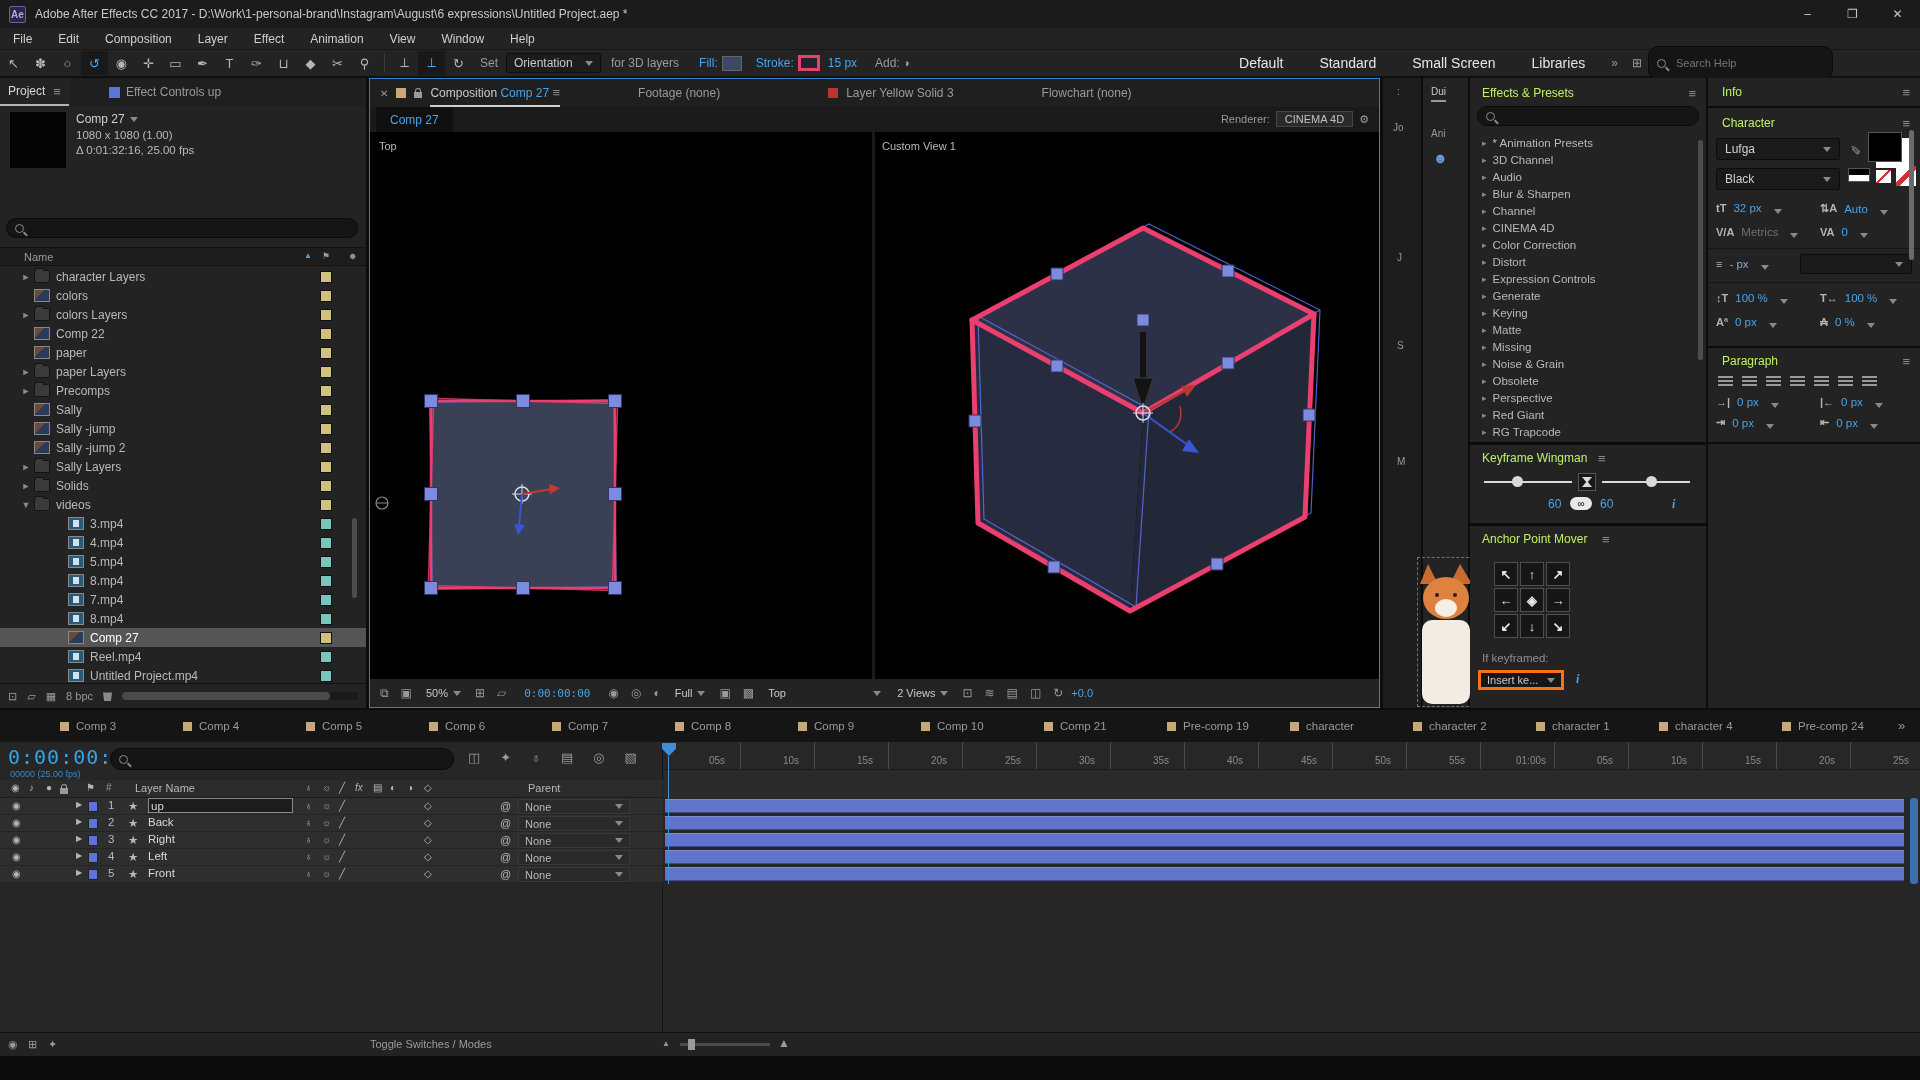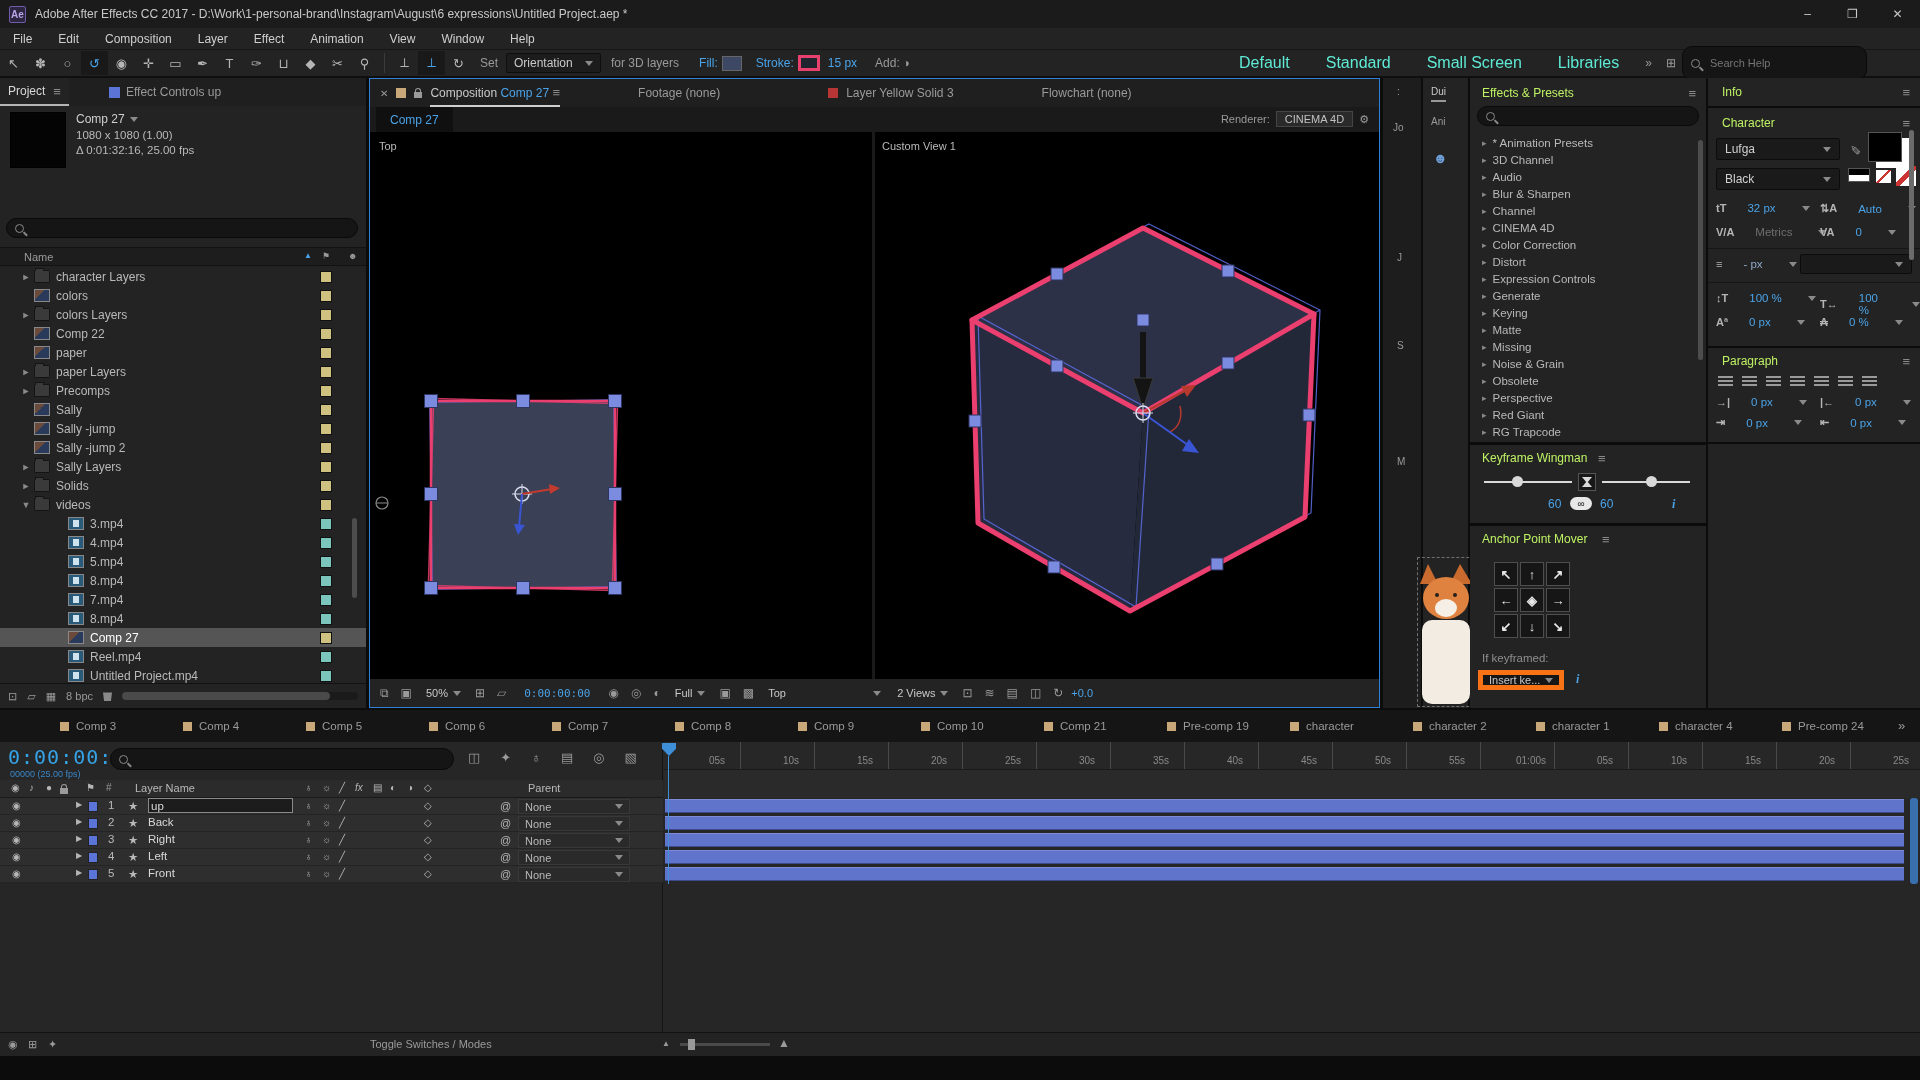--- a/index.html
+++ b/index.html
@@ -28,21 +28,21 @@
   #menubar{left:0;top:28px;width:1920px;height:22px;background:#232323;display:flex;align-items:center;gap:0;border-bottom:1px solid #161616;}
   .menu-item{padding:0 13px;font-size:12px;color:#cfcfcf;}
   
   #toolbar{left:0;top:50px;width:1920px;height:28px;background:#232323;border-bottom:2px solid #0f0f0f;display:flex;align-items:center;font-size:12px;}
   .tool{width:27px;height:24px;display:flex;align-items:center;justify-content:center;color:#b5b5b5;font-size:13px;}
   .tool.active{background:#191919;color:#4aa3e8;}
   .tb-sep{width:1px;height:20px;background:#3a3a3a;margin:0 6px;}
   .dd{background:#1c1c1c;border:1px solid #0e0e0e;border-radius:2px;height:20px;display:inline-flex;align-items:center;padding:0 7px;color:#c9c9c9;}
   .swatch-fill{width:20px;height:15px;background:#3d4964;border:1px solid #666;}
   .swatch-stroke{width:22px;height:16px;background:#20242f;border:3px solid #e8416e;}
-  .ws-label{color:#5eead4;margin:0 18px;font-size:16px;}
+  .ws-label{color:#e5e5e5;margin:0 18px;font-size:14px;}
   
   #project{left:0;top:78px;width:366px;height:630px;}
   .tabbar{position:absolute;left:0;top:0;right:0;height:28px;background:#1f1f1f;display:flex;align-items:center;font-size:12px;}
   .ptab-active{color:#d8d8d8;border-bottom:2px solid #b5b5b5;height:28px;display:flex;align-items:center;padding:0 8px;gap:8px;background:#232323;}
   .ptab{color:#9a9a9a;display:flex;align-items:center;padding:0 10px;gap:6px;}
   .p-row{height:19px;display:flex;align-items:center;font-size:12px;position:relative;padding-left:18px;}
   .p-row.sel{background:#555;color:#fff;}
   .p-exp{width:16px;color:#8a8a8a;font-size:9px;text-align:center;}
   .p-ic{width:16px;height:13px;margin-right:6px;flex:0 0 auto;}
   .p-ic.folder{background:#3a3a3a;border:1px solid #141414;border-radius:1px;position:relative;}
@@ -82,21 +82,21 @@
   .hourglass::after{content:"";width:0;height:0;border-left:5px solid transparent;border-right:5px solid transparent;border-bottom:6px solid #d9d9d9;position:absolute;bottom:3px;}
   
   #anchor-mover{left:1470px;top:526px;width:236px;height:182px;}
   #arrow-grid{position:absolute;left:24px;top:36px;display:grid;grid-template-columns:repeat(3,24px);grid-template-rows:repeat(3,24px);gap:2px;}
   .ag-cell{background:#161616;border:1px solid #4e4e4e;display:flex;align-items:center;justify-content:center;color:#e8e8e8;font-size:13px;font-weight:bold;}
   
   #info-panel{left:1708px;top:78px;width:212px;height:28px;}
   #character{left:1708px;top:108px;width:212px;height:238px;}
   #paragraph{left:1708px;top:348px;width:212px;height:94px;}
   #right-fill{left:1708px;top:444px;width:212px;height:264px;background:#232323;}
-  .ch-row{position:absolute;display:flex;align-items:center;font-size:11.5px;gap:21px;}
+  .ch-row{position:absolute;display:flex;align-items:flex-end;font-size:11.5px;gap:7px;}
   .ch-ic{color:#b5b5b5;font-size:11px;font-weight:bold;}
   .ch-dd{background:#1a1a1a;border:1px solid #0c0c0c;border-radius:2px;height:22px;display:flex;align-items:center;padding:0 8px;color:#d0d0d0;font-size:12px;}
   .p-align{width:15px;height:12px;background:repeating-linear-gradient(#9a9a9a 0 2px,transparent 2px 4px);}
   
   #comptabs{left:0;top:710px;width:1920px;height:32px;background:#151515;display:flex;align-items:center;padding-left:60px;}
   .ctab{width:123px;display:flex;align-items:center;gap:7px;font-size:11.5px;color:#9a9a9a;}
   .ctab-ic{width:9px;height:9px;background:#c8a879;flex:0 0 auto;}
   
   #timeline{left:0;top:742px;width:1920px;height:314px;background:#262626;}
   #tl-left{position:absolute;left:0;top:0;width:663px;height:314px;background:#262626;border-right:1px solid #141414;}
@@ -518,21 +518,21 @@
 
   <div id="strip1" class="abs">
     <span class="strip-txt" style="left:14px;top:8px">:</span>
     <span class="strip-txt" style="left:10px;top:44px">Jo</span>
     <span class="strip-txt" style="left:14px;top:174px">J</span>
     <span class="strip-txt" style="left:14px;top:262px">S</span>
     <span class="strip-txt" style="left:14px;top:378px">M</span>
   </div>
   <div id="strip2" class="abs">
     <span class="strip-txt" style="left:8px;top:8px;color:#c9c9c9;border-bottom:2px solid #999;padding-bottom:3px">Dui</span>
-    <span class="strip-txt" style="left:8px;top:38px">Ani</span>
+    <span class="strip-txt" style="left:8px;top:50px">Ani</span>
     <span class="strip-txt" style="left:10px;top:72px;color:#6f9fd8;font-size:14px">☻</span>
   </div>
 
   <div class="abs" style="left:1417px;top:557px;width:62px;height:150px;border:1px dashed #6f6f6f">
     <svg width="60" height="148">
       <polygon points="10,6 20,26 2,26" fill="#c96a2e"></polygon>
       <polygon points="42,6 54,26 32,26" fill="#c96a2e"></polygon>
       <ellipse cx="28" cy="40" rx="23" ry="21" fill="#e0823f"></ellipse>
       <ellipse cx="28" cy="50" rx="11" ry="9" fill="#f5efe6"></ellipse>
       <circle cx="19" cy="37" r="2" fill="#26201c"></circle>
@@ -595,21 +595,21 @@
         <div class="ag-cell">↑</div>
         <div class="ag-cell">↗</div>
         <div class="ag-cell">←</div>
         <div class="ag-cell">◈</div>
         <div class="ag-cell">→</div>
         <div class="ag-cell">↙</div>
         <div class="ag-cell">↓</div>
         <div class="ag-cell">↘</div>
       </div>
     <div class="abs" style="left:12px;top:126px;font-size:11.5px;color:#8f8f8f">If keyframed:</div>
-    <div class="abs" style="left:8px;top:144px;width:86px;height:20px;background:#161616;border:5px solid #f97316;display:flex;align-items:center;padding:0 6px;font-size:11px;color:#c9c9c9">
+    <div class="abs" style="left:8px;top:144px;width:86px;height:20px;background:#161616;border:3px solid #f97316;display:flex;align-items:center;padding:0 6px;font-size:11px;color:#c9c9c9">
       <span>Insert ke...</span>
         <span class="caret" style="margin-left:auto"></span>
     </div>
     <span class="blue abs" style="left:106px;top:146px;font-size:12px;font-style:italic;font-weight:bold;font-family:'Liberation Serif',serif">i</span>
   </div>
 
   <div id="info-panel" class="panel">
     <span class="hdr abs" style="left:14px;top:7px">Info</span>
     <span class="hamb abs" style="right:10px;top:7px">≡</span>
   </div>

